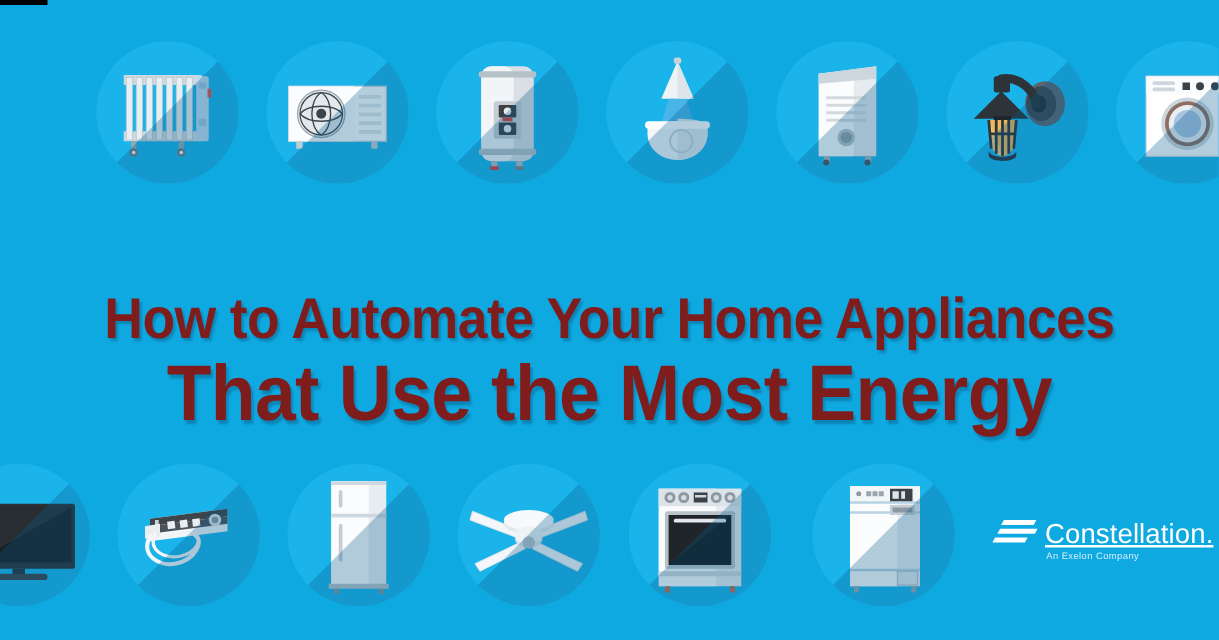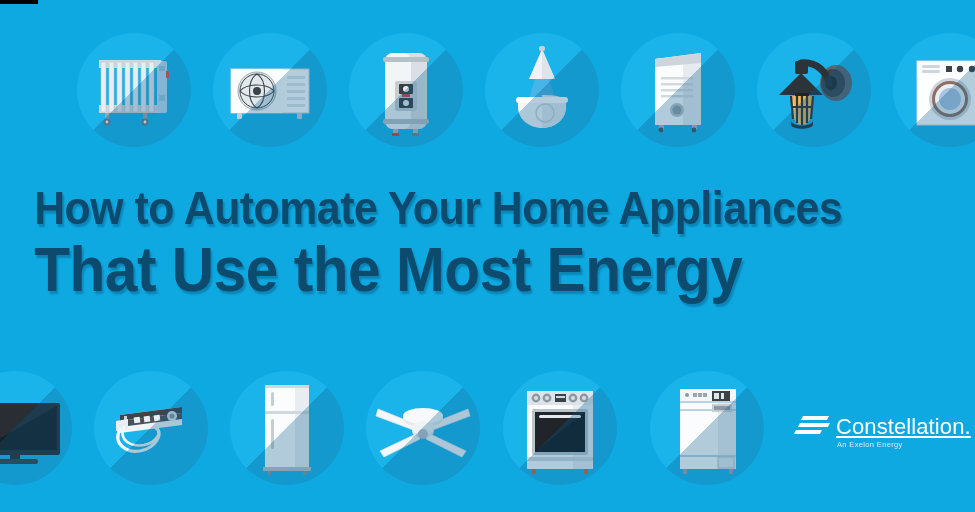--- a/index.html
+++ b/index.html
@@ -28,26 +28,27 @@
     background:linear-gradient(135deg, rgba(0,0,0,0) 49.5%, rgba(6,90,140,0.30) 50%);
     pointer-events:none;
   }
   .icon-art{
     position:absolute;left:0;top:0;width:100%;height:100%;
   }
   .icon-art svg{display:block;width:100%;height:100%;}
 
   
   .headline{
-    position:absolute;left:0;right:0;text-align:left;
-    color:#0c4a6e;
+    position:absolute;left:0;right:0;text-align:center;
+    color:#7f1d1d;
     font-weight:bold;
     text-shadow:2px 3px 2px rgba(0,60,95,0.33);
     letter-spacing:-0.5px;
     white-space:nowrap;
+    margin-top:46px;
   }
   .headline .line1{
     font-size:46px;line-height:52px;
     transform:scaleX(0.93);
     display:block;
   }
   .headline .line2{
     font-size:63px;line-height:70px;
     transform:scaleX(0.93);
     display:block;
@@ -388,16 +389,16 @@
     <div class="longshadow"></div>
   </div>
 
   <div class="logo">
     <div class="logo-mark">
       <span class="b1"></span>
         <span class="b2"></span>
         <span class="b3"></span>
     </div>
     <div class="logo-word"><span>Constellation</span><span class="dot">.</span></div>
-    <div class="logo-sub">An Exelon Energy</div>
+    <div class="logo-sub">An Exelon Company</div>
   </div>
 
 </div>
 
 </body></html>

